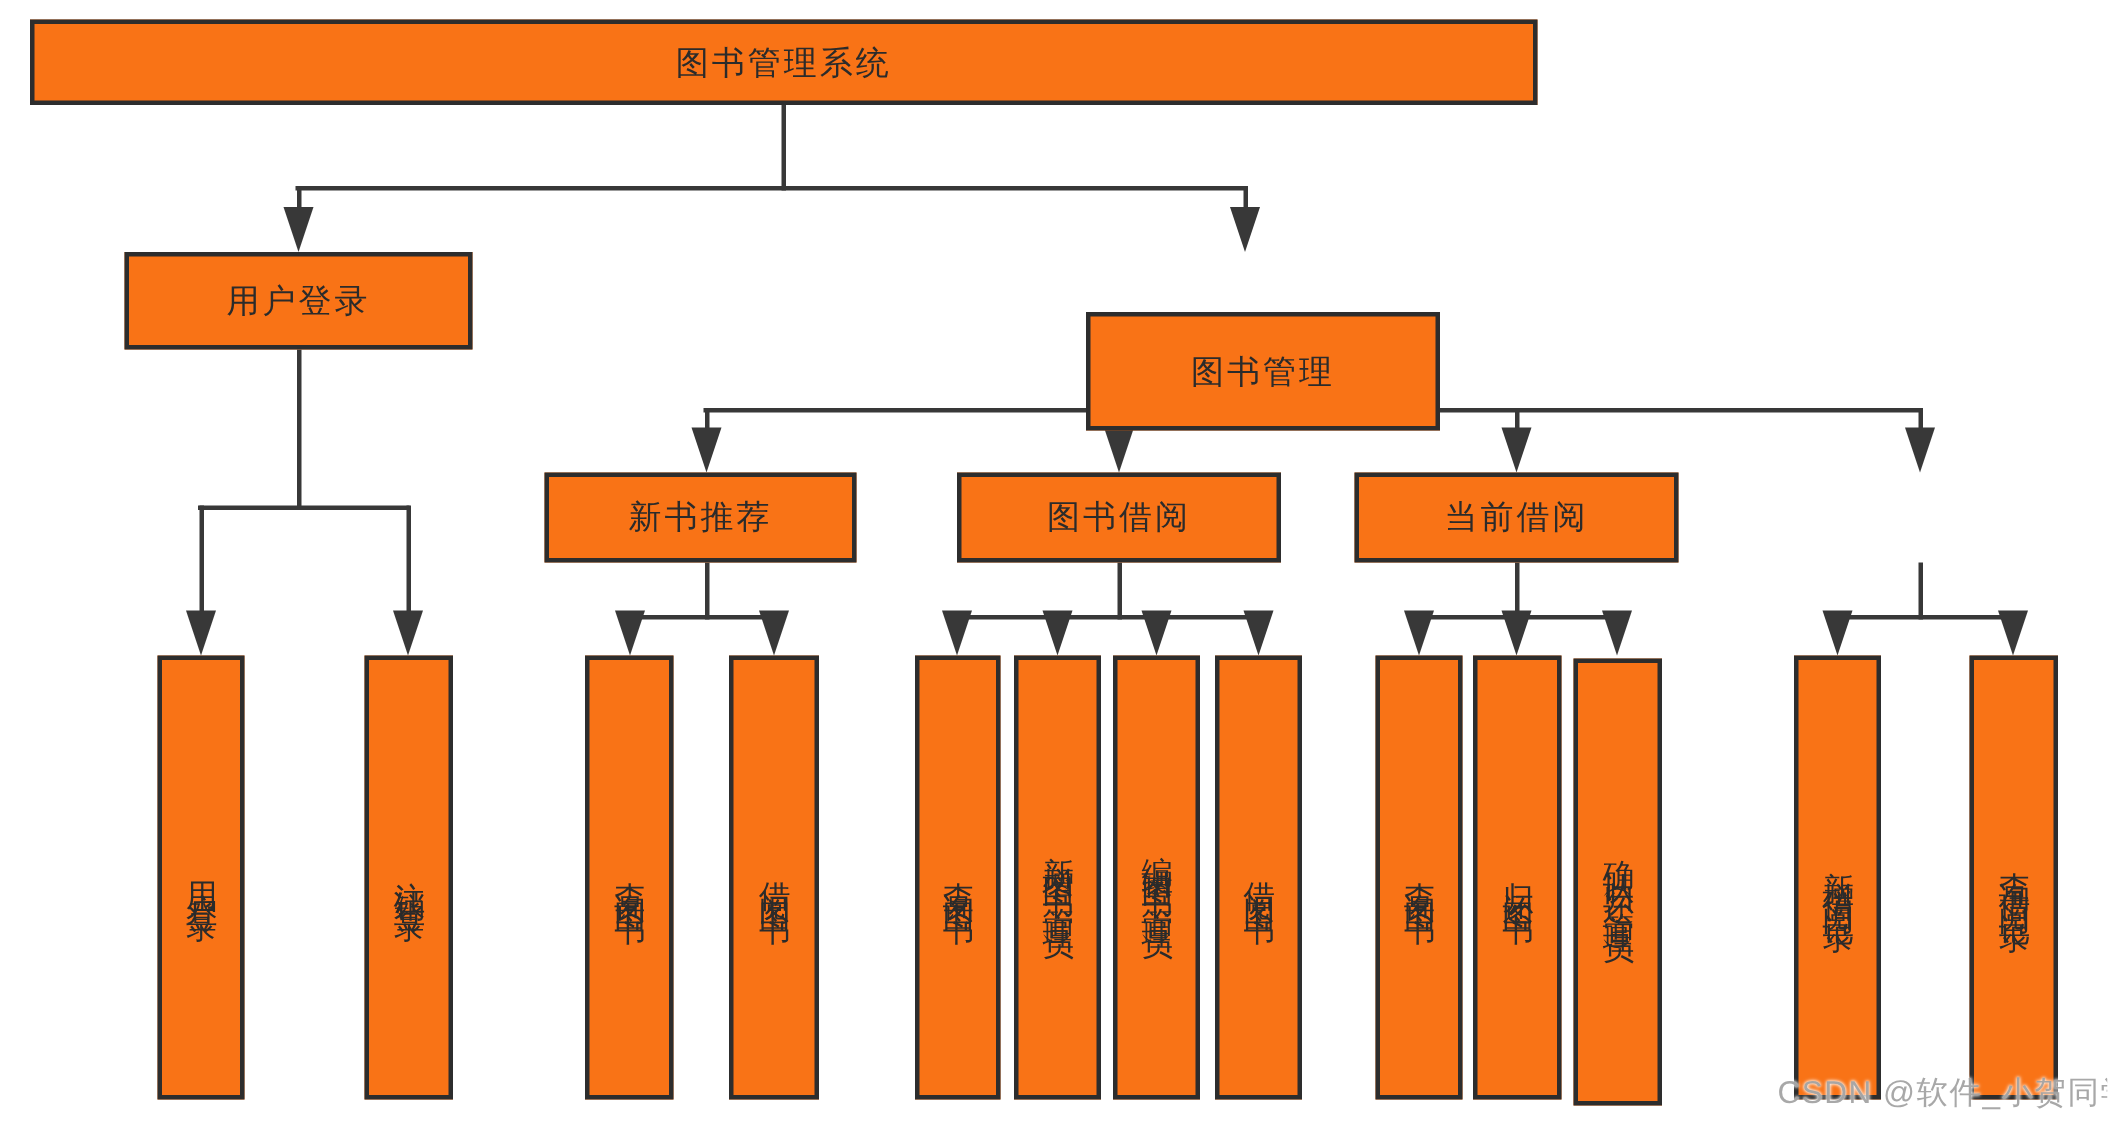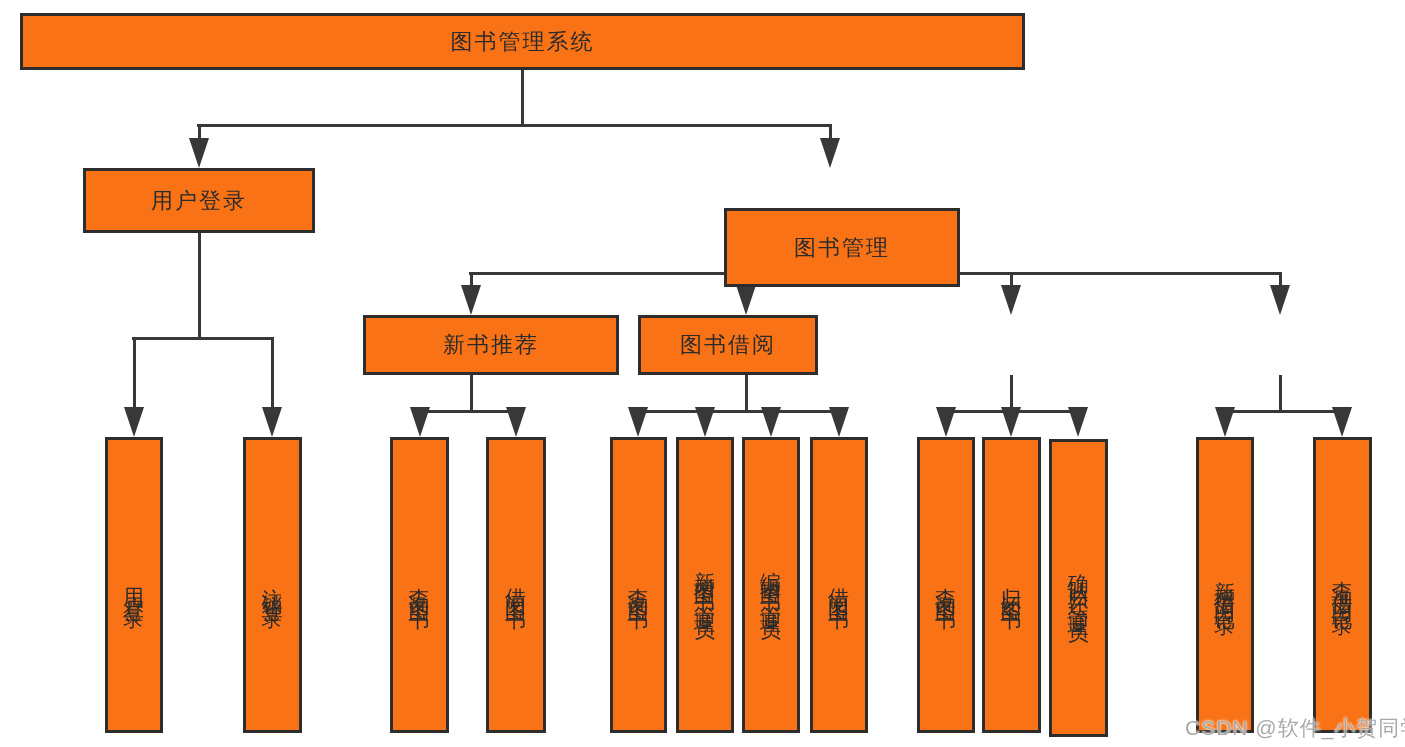--- a/index.html
+++ b/index.html
@@ -93,25 +93,28 @@
   <div class="line line-h" style="left:469px; top:272px; width:813px;"></div>
   <div class="line line-v" style="left:470px; top:272px; height:16px;"></div>
   <div class="arrow" style="left:461px; top:285px;"></div>
   <div class="line line-v" style="left:745px; top:272px; height:16px;"></div>
   <div class="arrow" style="left:736px; top:285px;"></div>
   <div class="line line-v" style="left:1010px; top:272px; height:16px;"></div>
   <div class="arrow" style="left:1001px; top:285px;"></div>
   <div class="line line-v" style="left:1279px; top:272px; height:16px;"></div>
   <div class="arrow" style="left:1270px; top:285px;"></div>
 
-  <div class="box" style="left:363px; top:315px; width:256px; height:60px;font-family:Liberation Serif, serif;">
+  <div class="box" style="left:363px; top:315px; width:208px; height:60px;font-family:Liberation Serif, serif;">
     <span class="hlabel">新书推荐</span>
   </div>
-  <div class="box" style="left:638px; top:315px; width:180px; height:60px;">
+  <div class="box" style="left:638px; top:315px; width:216px; height:60px;">
     <span class="hlabel">图书借阅</span>
+  </div>
+  <div class="box" style="left:903px; top:315px; width:216px; height:60px;">
+    <span class="hlabel">当前借阅</span>
   </div>
 
   <div class="line line-v" style="left:470px; top:375px; height:38px;"></div>
   <div class="line line-h" style="left:418px; top:410px; width:99px;"></div>
   <div class="arrow" style="left:410px; top:407px;"></div>
   <div class="arrow" style="left:506px; top:407px;"></div>
 
   <div class="line line-v" style="left:745px; top:375px; height:38px;"></div>
   <div class="line line-h" style="left:637px; top:410px; width:203px;"></div>
   <div class="arrow" style="left:628px; top:407px;"></div>

